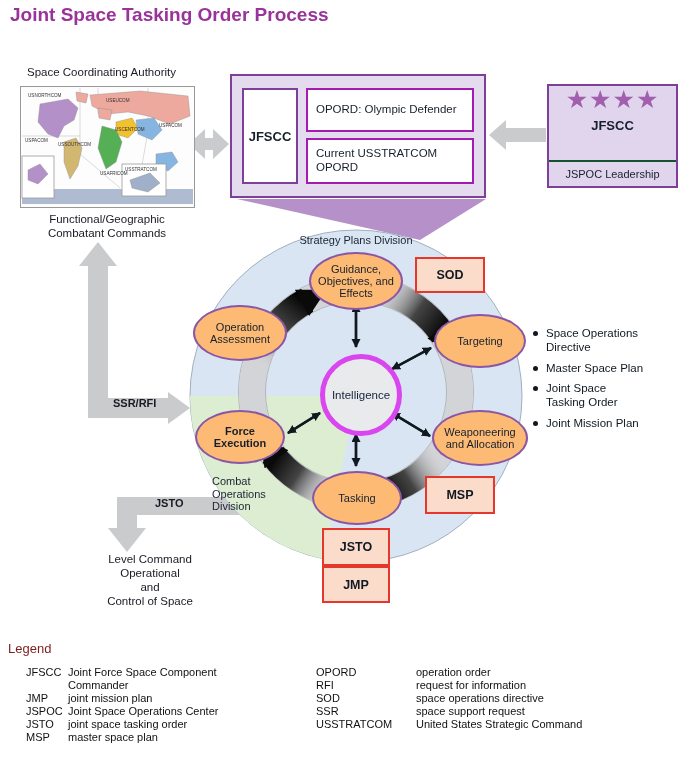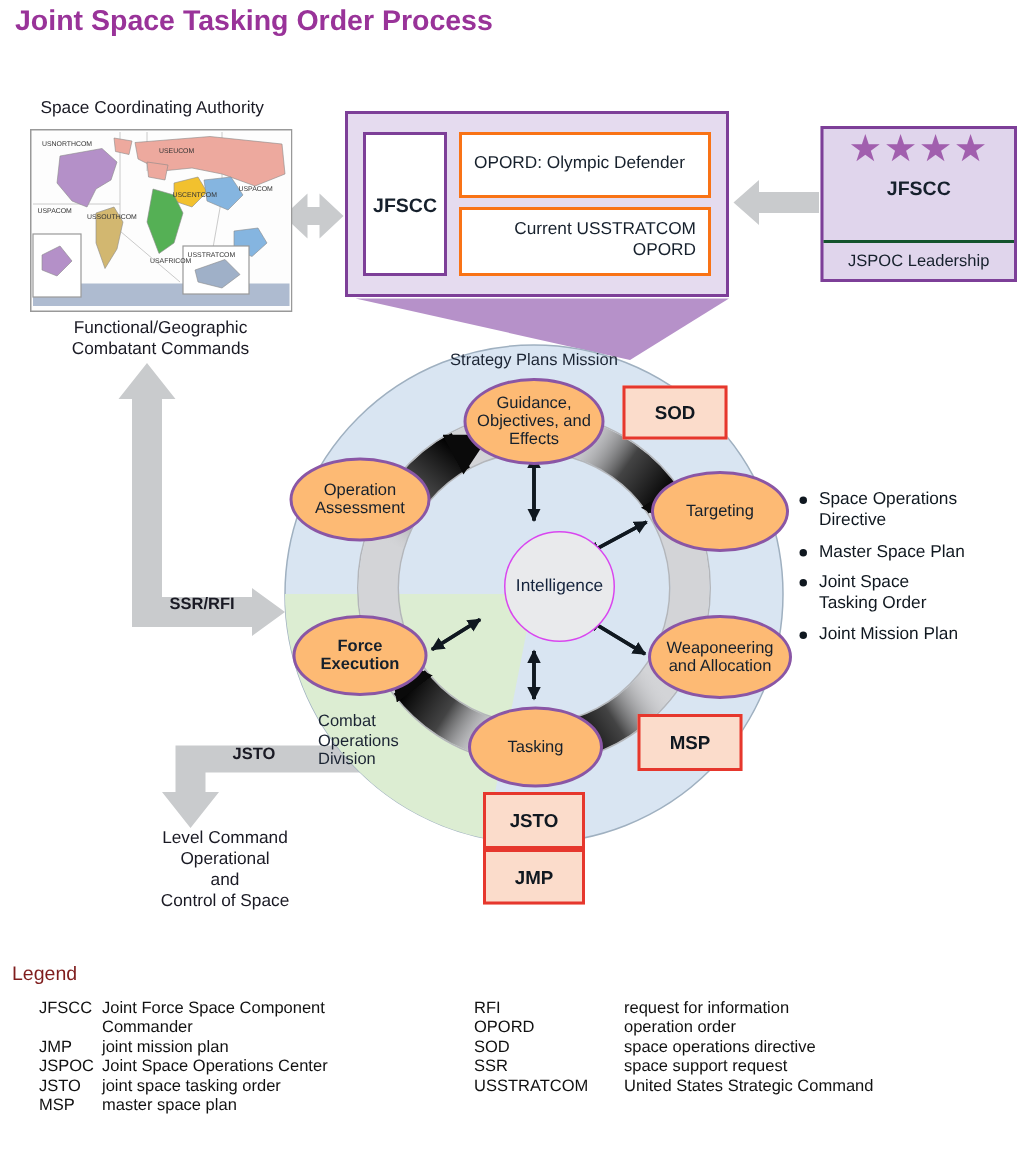--- a/index.html
+++ b/index.html
@@ -7,43 +7,43 @@
        font-family:"Liberation Sans",sans-serif;color:#16202c;overflow:hidden;}
   .abs{position:absolute;}
   #title{left:10px;top:4px;font-size:19px;font-weight:bold;color:#993399;}
   #sca-label{left:27px;top:66px;font-size:11.5px;color:#1a1a24;}
   #map-wrap{left:20px;top:86px;width:175px;height:122px;}
   #map-caption{left:32px;top:212px;width:150px;text-align:center;font-size:11.5px;line-height:1.25;color:#1a1a24;}
   
   #opord-panel{left:230px;top:74px;width:256px;height:124px;background:#e5dbef;border:2px solid #7d3f98;box-sizing:border-box;}
   #jfscc-box{left:10px;top:12px;width:56px;height:96px;background:#fff;border:2px solid #7d3f98;box-sizing:border-box;
              display:flex;align-items:center;justify-content:center;font-size:13px;font-weight:bold;}
-  .opord-box{left:74px;width:168px;background:#fff;border:2px solid #f97316;box-sizing:border-box;
-             display:flex;align-items:center;padding:0 8px;font-size:11.5px;line-height:1.2;text-align:right;}
+  .opord-box{left:74px;width:168px;background:#fff;border:2px solid #a21caf;box-sizing:border-box;
+             display:flex;align-items:center;padding:0 8px;font-size:11.5px;line-height:1.2;}
   #opord-box1{top:12px;height:44px;}
   #opord-box2{top:62px;height:46px;}
   
   #lead-panel{left:547px;top:84px;width:131px;height:104px;background:#e0d5ec;border:2px solid #7d3f98;box-sizing:border-box;}
   #stars{left:0;top:0px;width:127px;text-align:center;font-size:25px;letter-spacing:1px;color:#a15fae;line-height:1.1;}
   #lead-title{left:0;top:32px;width:127px;text-align:center;font-size:13px;font-weight:bold;}
   #lead-sub{left:0;bottom:0;width:127px;height:26px;border-top:2px solid #14532d;box-sizing:border-box;
             display:flex;align-items:center;justify-content:center;font-size:11px;}
   
   #strategy-label{left:276px;top:234px;width:160px;text-align:center;font-size:11px;color:#1b2433;}
   #wedge-label{left:212px;top:475px;width:86px;text-align:left;font-size:11px;line-height:1.15;color:#1b2433;}
   .node{background:#fdba74;border:2px solid #8a56a5;border-radius:50%;box-sizing:border-box;
         display:flex;align-items:center;justify-content:center;text-align:center;
         font-size:11px;line-height:1.12;color:#16202c;padding:3px;}
   #n-guidance{left:309px;top:252px;width:94px;height:58px;}
   #n-targeting{left:434px;top:314px;width:92px;height:54px;}
   #n-opassess{left:193px;top:305px;width:94px;height:56px;}
   #n-weaponeering{left:432px;top:410px;width:96px;height:56px;}
   #n-tasking{left:312px;top:471px;width:90px;height:54px;}
   #n-forceexec{left:195px;top:410px;width:90px;height:54px;font-weight:bold;}
-  #n-intel{left:336px;top:354px;width:72px;height:72px;background:#e9eaec;border:1px solid #d946ef;
+  #n-intel{left:320px;top:354px;width:72px;height:72px;background:#e9eaec;border:5px solid #d946ef;
            border-radius:50%;display:flex;align-items:center;justify-content:center;font-size:11.5px;color:#14233c;}
   .tag{background:#fbdccb;border:2px solid #e6372d;box-sizing:border-box;display:flex;align-items:center;justify-content:center;
        font-size:12.5px;font-weight:600;color:#101820;}
   #tag-sod{left:415px;top:257px;width:70px;height:36px;}
   #tag-msp{left:425px;top:476px;width:70px;height:38px;}
   #tag-jsto{left:322px;top:528px;width:68px;height:38px;}
   #tag-jmp{left:322px;top:566px;width:68px;height:37px;}
   
   #outputs{left:533px;top:327px;width:155px;font-size:11.5px;color:#101820;}
   .out-item{display:flex;margin-bottom:7px;line-height:1.2;}
@@ -197,21 +197,21 @@
     <div id="opord-box1" class="abs opord-box">OPORD: Olympic Defender</div>
     <div id="opord-box2" class="abs opord-box">Current USSTRATCOM OPORD</div>
   </div>
 
   <div id="lead-panel" class="abs">
     <div id="stars" class="abs">★★★★</div>
     <div id="lead-title" class="abs">JFSCC</div>
     <div id="lead-sub" class="abs">JSPOC Leadership</div>
   </div>
 
-  <div id="strategy-label" class="abs">Strategy Plans Mission</div>
+  <div id="strategy-label" class="abs">Strategy Plans Division</div>
   <div id="wedge-label" class="abs">Combat Operations Division</div>
 
   <div id="n-guidance" class="abs node">Guidance, Objectives, and Effects</div>
   <div id="n-targeting" class="abs node">Targeting</div>
   <div id="n-opassess" class="abs node">Operation Assessment</div>
   <div id="n-weaponeering" class="abs node">Weaponeering and Allocation</div>
   <div id="n-tasking" class="abs node">Tasking</div>
   <div id="n-forceexec" class="abs node">Force Execution</div>
   <div id="n-intel" class="abs">Intelligence</div>
 
@@ -276,28 +276,28 @@
         <span class="abbr">JSTO</span>
         <span class="def">joint space tasking order</span>
       </div>
     <div class="legend-row">
         <span class="abbr">MSP</span>
         <span class="def">master space plan</span>
       </div>
   </div>
   <div id="legend-right" class="abs legend-col">
     <div class="legend-row">
+        <span class="abbr">OPORD</span>
+        <span class="def">operation order</span>
+      </div>
+    <div class="legend-row">
         <span class="abbr">RFI</span>
         <span class="def">request for information</span>
       </div>
     <div class="legend-row">
-        <span class="abbr">OPORD</span>
-        <span class="def">operation order</span>
-      </div>
-    <div class="legend-row">
         <span class="abbr">SOD</span>
         <span class="def">space operations directive</span>
       </div>
     <div class="legend-row">
         <span class="abbr">SSR</span>
         <span class="def">space support request</span>
       </div>
     <div class="legend-row">
         <span class="abbr">USSTRATCOM</span>
         <span class="def">United States Strategic Command</span>

